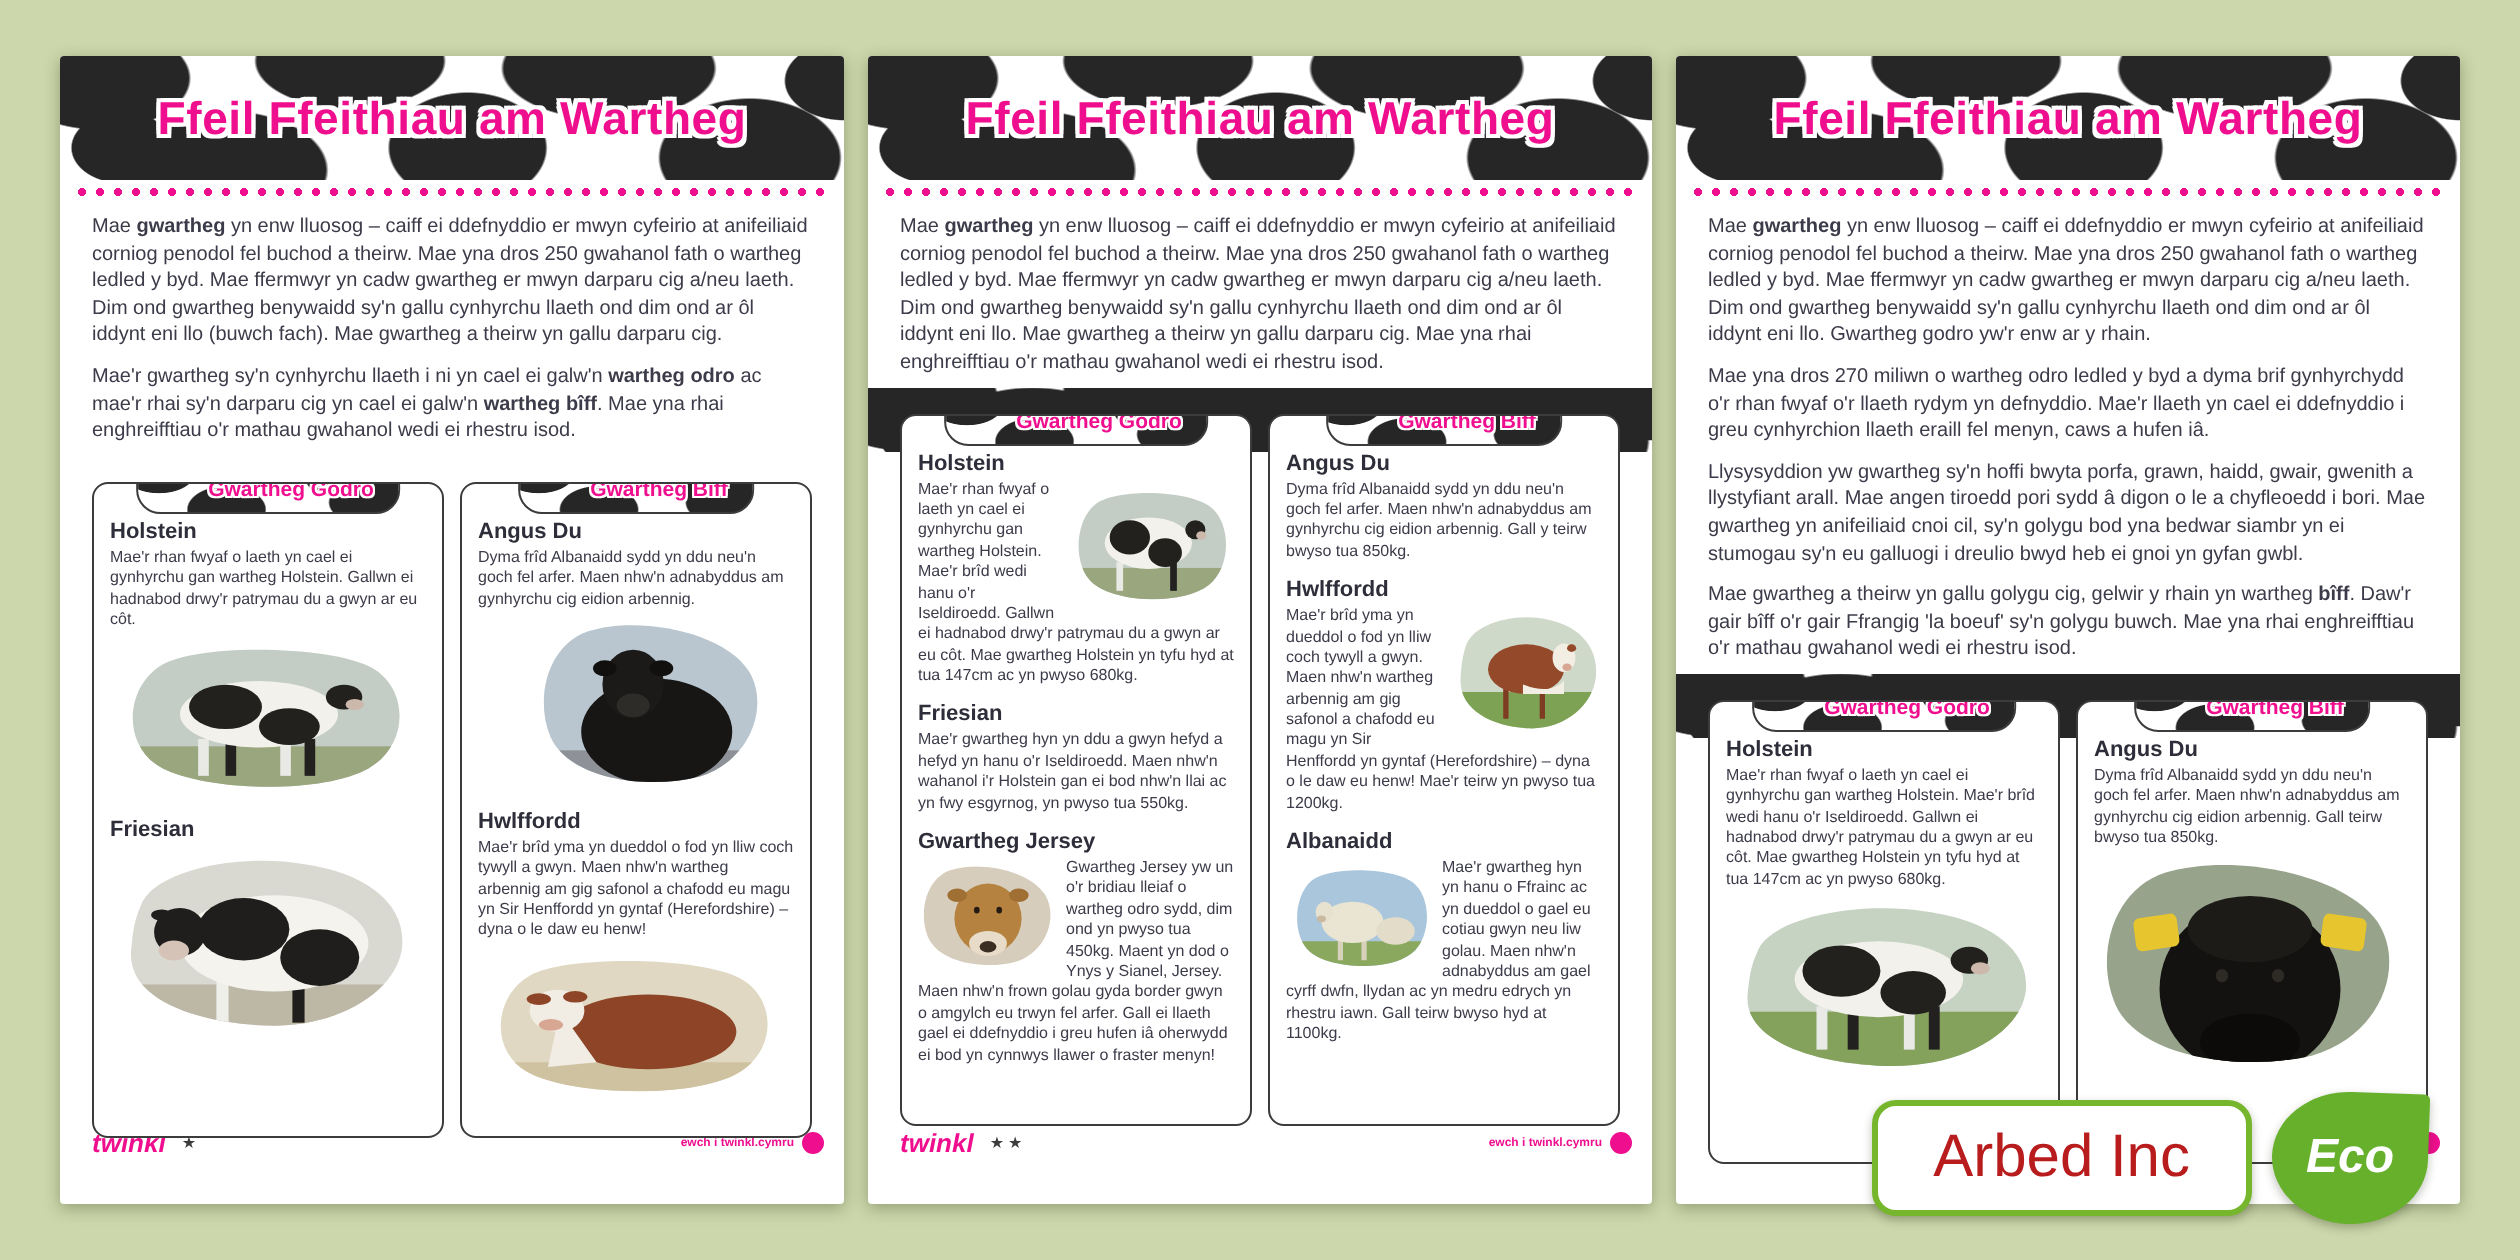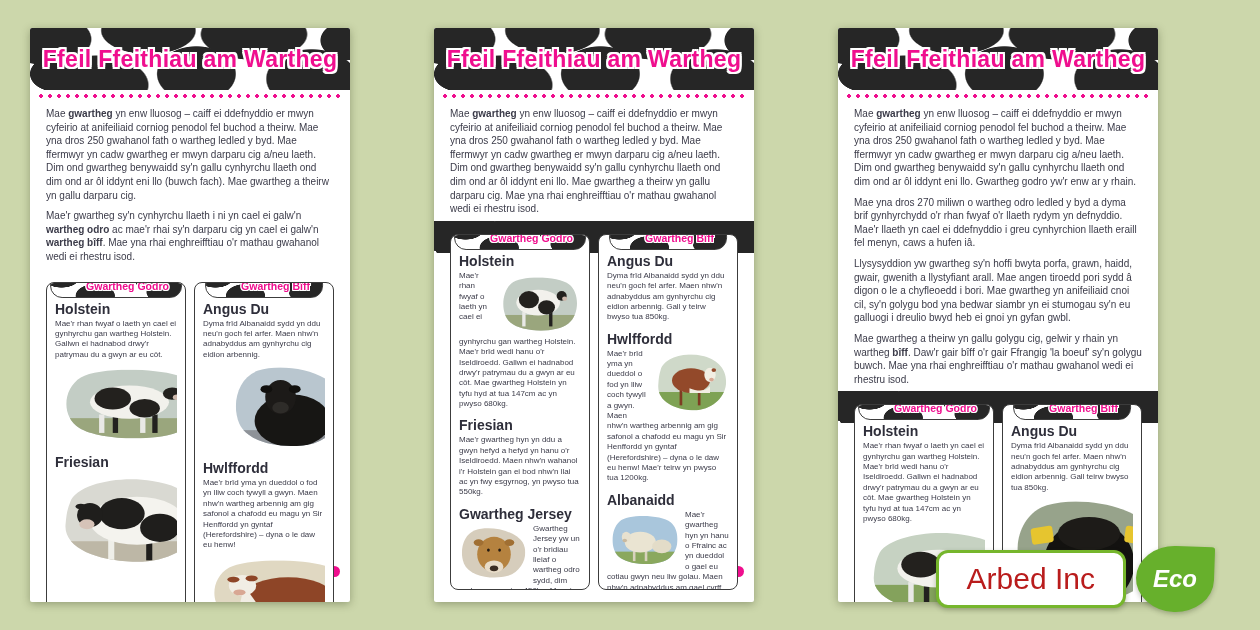--- a/index.html
+++ b/index.html
@@ -2,21 +2,21 @@
 <html><head>
 <meta charset="utf-8">
 <style>
   html,body{margin:0;padding:0;}
   body{
     width:1260px;height:630px;position:relative;overflow:hidden;
     background:#ccd7ab;
     font-family:"Liberation Sans",sans-serif;
   }
   .page{
-    position:absolute;top:28px;width:320px;height:574px;background:#ffffff;
+    position:absolute;top:28px;width:392px;height:574px;background:#ffffff;
     box-shadow:0 2px 8px rgba(40,50,20,.35);border-radius:2px;overflow:hidden;
   }
   #page1{left:30px}#page2{left:434px}#page3{left:838px}
 
   
   .cowprint{
     background-color:#ffffff;
     background-image:
       radial-gradient(46px 26px at 5% 18%, #262626 97%, rgba(38,38,38,0) 100%),
       radial-gradient(52px 30px at 21% 92%, #262626 97%, rgba(38,38,38,0) 100%),
@@ -67,21 +67,21 @@
     position:absolute;top:-11px;left:50%;transform:translateX(-50%);
     border:1.5px solid #3c3c3c;border-radius:12px;padding:3px 12px;white-space:nowrap;z-index:2;
   }
   .box-tab span{
     font-size:10.5px;font-weight:bold;color:#ef0e8e;
     text-shadow:-1px -1px 0 #fff,1px -1px 0 #fff,-1px 1px 0 #fff,1px 1px 0 #fff,
                  0 -1px 0 #fff,0 1px 0 #fff,-1px 0 0 #fff,1px 0 0 #fff;
     padding-left:23px;
   }
   .entry{margin-bottom:4px;overflow:hidden;}
-  .entry-name{font-size:14px;font-weight:bold;color:#2e2e3a;margin:4px 0 2px;}
+  .entry-name{font-size:11px;font-weight:bold;color:#2e2e3a;margin:4px 0 2px;}
   .entry-text{font-size:8px;line-height:1.3;color:#3b3b49;margin:0;}
   .cow-img{display:block;margin:4px 0 2px;}
   .fl-r{float:right;margin:2px 0 2px 4px;}
   .fl-l{float:left;margin:2px 4px 2px 0;}
 
   .page-footer{position:absolute;bottom:23px;left:16px;right:10px;display:flex;align-items:center;}
   .brand{color:#ef0e8e;font-weight:bold;font-style:italic;font-size:13px;}
   .stars{font-size:8px;color:#3c3c3c;margin-left:8px;letter-spacing:2px;}
   .footer-right{margin-left:auto;display:flex;align-items:center;gap:4px;}
   .footer-url{font-size:6px;color:#ef0e8e;font-weight:bold;}
@@ -327,21 +327,21 @@
                 <rect width="200" height="130" fill="#a9c6dc"></rect>
                   <rect y="92" width="200" height="38" fill="#8aa85e"></rect>
                 <rect x="70" y="84" width="7" height="30" fill="#d8d2bd"></rect>
                   <rect x="102" y="84" width="7" height="30" fill="#d8d2bd"></rect>
                 <ellipse cx="90" cy="70" rx="42" ry="24" fill="#eae4d2"></ellipse>
                 <ellipse cx="148" cy="80" rx="26" ry="16" fill="#e3dcc8"></ellipse>
                 <circle cx="52" cy="58" r="12" fill="#e7e1cf"></circle>
                   <ellipse cx="48" cy="66" rx="6" ry="4" fill="#c9b99f"></ellipse>
               </g>
             </svg>
-            <p class="entry-text">Mae'r gwartheg hyn yn hanu o Ffrainc ac yn dueddol o gael eu cotiau gwyn neu liw golau. Maen nhw'n adnabyddus am gael cyrff dwfn, llydan ac yn medru edrych yn gyhyrog iawn. Gall teirw bwyso hyd at 1100kg.</p>
+            <p class="entry-text">Mae'r gwartheg hyn yn hanu o Ffrainc ac yn dueddol o gael eu cotiau gwyn neu liw golau. Maen nhw'n adnabyddus am gael cyrff dwfn, llydan ac yn medru edrych yn rhestru iawn. Gall teirw bwyso hyd at 1100kg.</p>
           </div>
         </div>
       </div>
     </div>
   </div>
   <div class="page-footer">
     <span class="brand">twinkl</span>
     <span class="stars">★★</span>
     <span class="footer-right">
       <span class="footer-url">ewch i twinkl.cymru</span>

